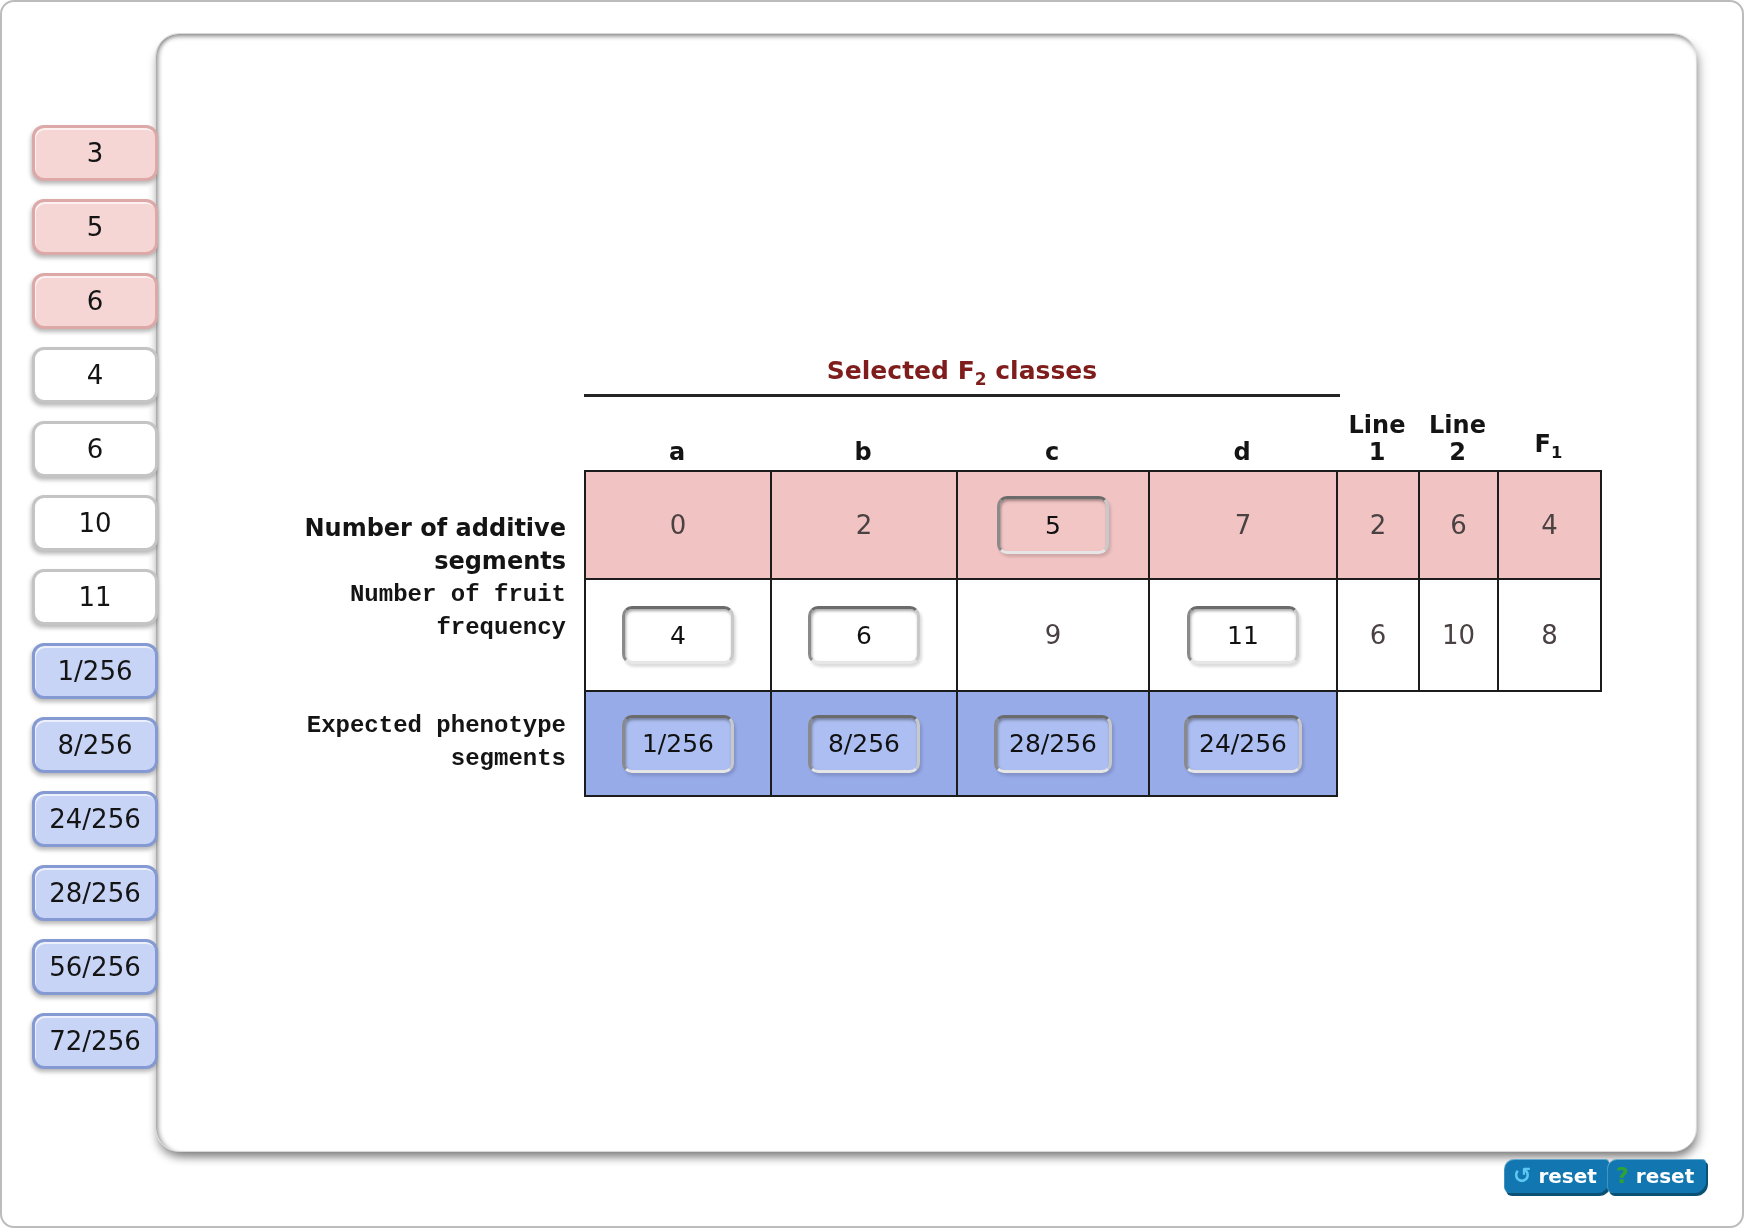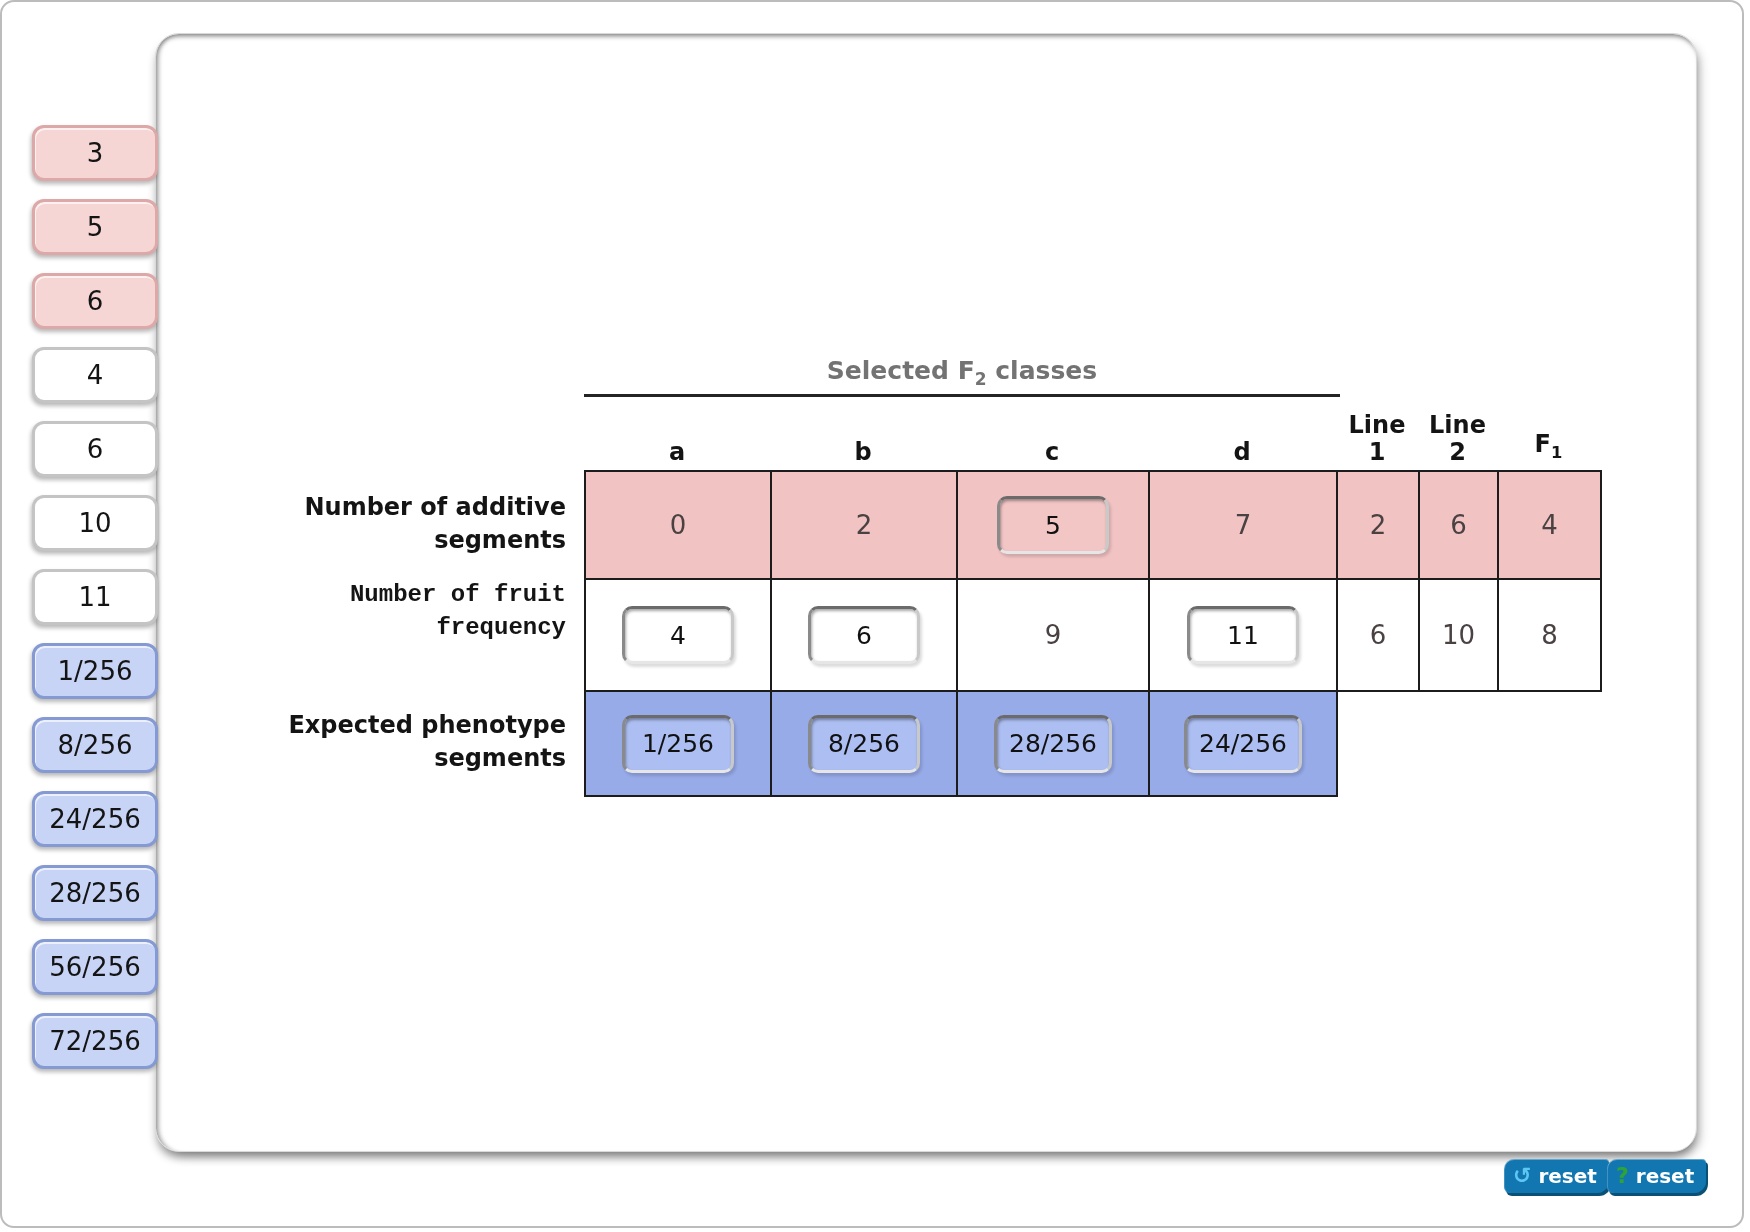--- a/index.html
+++ b/index.html
@@ -32,21 +32,21 @@
     display:flex;align-items:center;justify-content:center;
     font-size:26px;color:#141414;cursor:grab;
     box-shadow:inset 1px 2px 0 rgba(255,255,255,0.65), -1px 3px 4px rgba(0,0,0,0.28);
   }
   .t-pink{background:#f6d5d5;border-color:#dca8a8;}
   .t-white{background:#ffffff;border-color:#c4c4c4;}
   .t-blue{background:#c7d4f6;border-color:#8599d2;}
   
   .table-title{
     position:absolute;left:584px;top:356px;width:756px;text-align:center;
-    font-size:25px;font-weight:bold;color:#737373;z-index:2;
+    font-size:25px;font-weight:bold;color:#7f1d1d;z-index:2;
   }
   .table-title sub{font-size:0.68em;}
   .title-rule{
     position:absolute;left:584px;top:394px;width:756px;height:3px;background:#242424;z-index:2;
   }
   .header-grid{
     position:absolute;left:584px;top:400px;z-index:2;
     display:grid;grid-template-columns:186px 186px 192px 188px 82px 79px 103px;
     grid-template-rows:70px;
   }
@@ -81,23 +81,23 @@
     box-shadow:inset 1px 2px 3px rgba(0,0,0,0.35), 2px 3px 3px rgba(0,0,0,0.14);
   }
   .s-pink{background:#f3c6c6;}
   .s-white{background:#ffffff;}
   .s-blue{background:#adbff2;}
   
   .row-label{
     position:absolute;left:230px;width:336px;text-align:right;z-index:2;
     font-size:24px;font-weight:bold;color:#141414;line-height:33px;
   }
-  #label-additive{top:491px;}
+  #label-additive{top:512px;}
   #label-segments{top:578px;font-family:Liberation Mono, monospace;}
-  #label-frequency{top:709px;}
+  #label-frequency{top:709px;font-family:Liberation Mono, monospace;}
   
   .action-btn{
     position:absolute;top:1159px;height:34px;box-sizing:border-box;
     display:flex;align-items:center;gap:7px;padding:0 12px 0 9px;
     background:#1277b1;color:#ffffff;font-weight:bold;font-size:20px;
     border-radius:10px 4px 12px 6px;cursor:pointer;z-index:6;
     box-shadow:inset 0 1px 0 rgba(255,255,255,0.35), inset 1px 0 0 rgba(255,255,255,0.2), 2px 3px 0 #0b5176;
   }
   #reset-btn{left:1504px;}
   #help-btn{left:1607px;}

